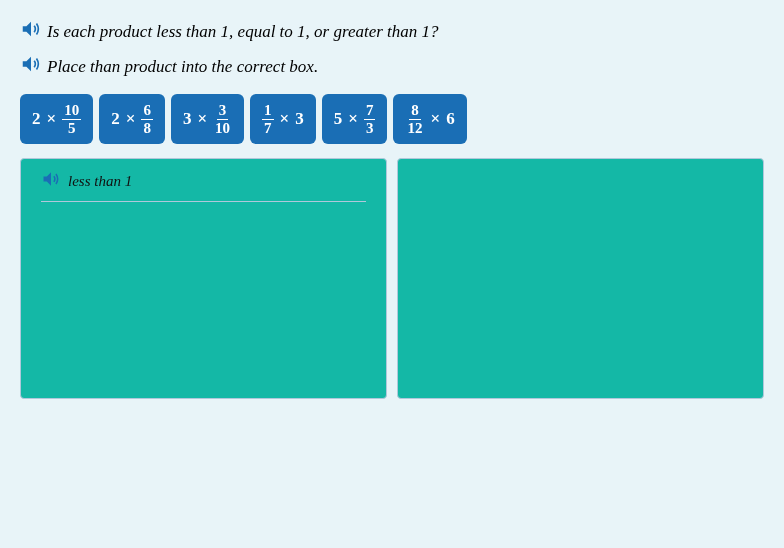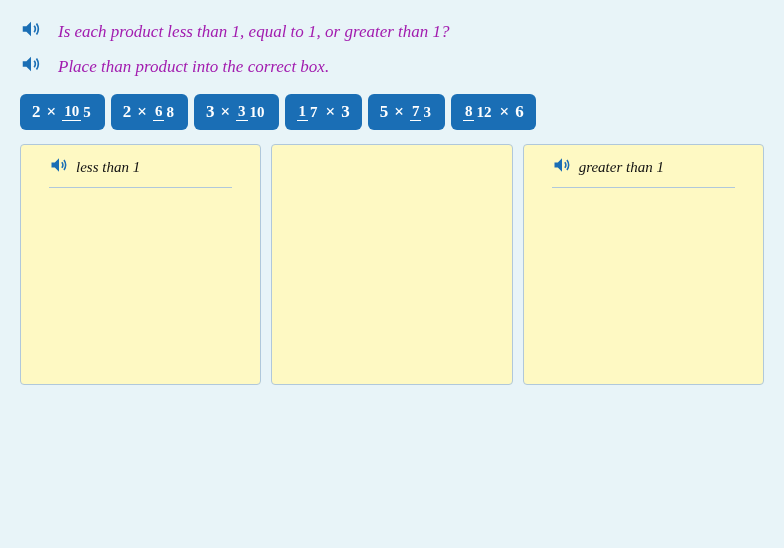--- a/index.html
+++ b/index.html
@@ -9,24 +9,24 @@
       font-family: 'Georgia', serif;
       width: 784px;
       height: 548px;
       overflow: hidden;
       padding: 18px 20px;
     }
 
     .instruction {
       display: flex;
       align-items: center;
-      gap: 16px;
+      gap: 5px;
       font-size: 17px;
       font-style: italic;
-      color: #a21caf;
+      color: #000000;
       margin-bottom: 8px;
     }
 
     .speaker-icon {
       width: 22px;
       height: 22px;
       flex-shrink: 0;
     }
 
     .cards-row {
@@ -45,20 +45,21 @@
       font-weight: bold;
       display: flex;
       align-items: center;
       gap: 4px;
       cursor: grab;
       user-select: none;
     }
 
     .fraction {
       display: inline-flex;
+      flex-direction: column;
       align-items: center;
       line-height: 1.1;
       font-size: 15px;
     }
 
     .fraction .num {
       border-bottom: 1.5px solid white;
       padding: 0 2px;
     }
 
@@ -67,25 +68,25 @@
     }
 
     .boxes-row {
       display: flex;
       gap: 10px;
       margin-top: 4px;
     }
 
     .drop-box {
       flex: 1;
-      background: #fef9c3;
+      background: #14b8a6;
       border: 1.5px solid #b0c8db;
       border-radius: 4px;
       min-height: 230px;
-      padding: 10px 28px;
+      padding: 10px 20px;
       text-align: center;
     }
 
     .drop-box-header {
       display: flex;
       align-items: center;
       gap: 7px;
       font-size: 15px;
       font-style: italic;
       color: #111;
@@ -194,27 +195,14 @@
       </span>
       <span>less than 1</span>
     </div>
     <div class="drop-area"></div>
   </div>
 
   <div class="drop-box">
     <div class="drop-area"></div>
   </div>
 
-  <div class="drop-box">
-    <div class="drop-box-header">
-      <span style="cursor:pointer;">
-        <svg width="20" height="20" viewBox="0 0 24 24" fill="#1a6eb5">
-          <polygon points="3,9 3,15 7,15 12,20 12,4 7,9"></polygon>
-          <path d="M15.5 8.5 Q18 12 15.5 15.5" stroke="#1a6eb5" stroke-width="1.8" fill="none"></path>
-          <path d="M18 6 Q22 12 18 18" stroke="#1a6eb5" stroke-width="1.8" fill="none"></path>
-        </svg>
-      </span>
-      <span>greater than 1</span>
-    </div>
-    <div class="drop-area"></div>
-  </div>
 
 </div>
 
 </body></html>

